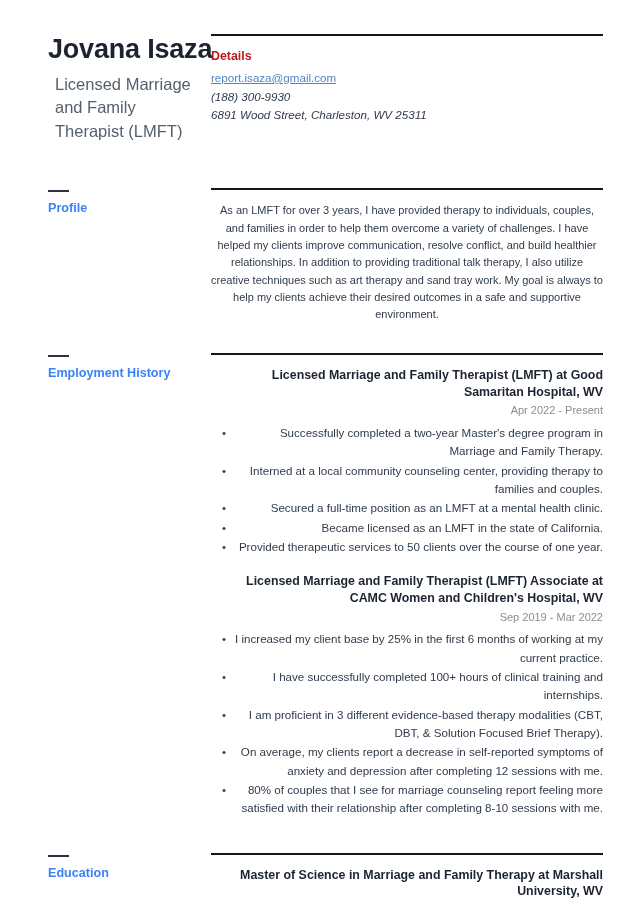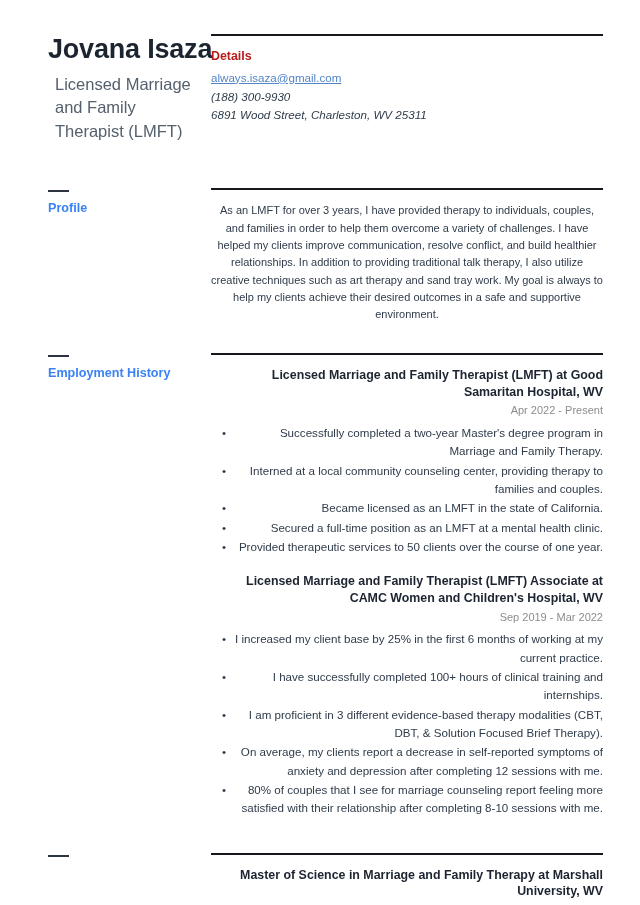--- a/index.html
+++ b/index.html
@@ -170,21 +170,21 @@
 
   <div class="row header-row">
     <div class="col-left">
       <div class="name">Jovana Isaza</div>
       <div class="job-title">Licensed Marriage and Family Therapist (LMFT)</div>
     </div>
     <div class="col-right">
       <div class="top-rule"></div>
       <div class="block-heading">Details</div>
       <div>
-        <a class="link">always.isaza@gmail.com</a>
+        <a class="link">report.isaza@gmail.com</a>
       </div>
       <div class="detail-line">(188) 300-9930</div>
       <div class="detail-line">6891 Wood Street, Charleston, WV 25311</div>
     </div>
   </div>
 
   <div class="row sec-profile">
     <div class="col-left side-label-wrap">
       <div class="side-rule"></div>
       <div class="side-label">Profile</div>
@@ -202,22 +202,22 @@
     </div>
     <div class="col-right">
       <div class="top-rule"></div>
 
       <div class="entry">
         <div class="entry-title">Licensed Marriage and Family Therapist (LMFT) at Good Samaritan Hospital, WV</div>
         <div class="entry-date">Apr 2022 - Present</div>
         <ul class="bullets">
           <li>Successfully completed a two-year Master's degree program in Marriage and Family Therapy.</li>
           <li>Interned at a local community counseling center, providing therapy to families and couples.</li>
+          <li>Secured a full-time position as an LMFT at a mental health clinic.</li>
           <li>Became licensed as an LMFT in the state of California.</li>
-          <li>Secured a full-time position as an LMFT at a mental health clinic.</li>
           <li>Provided therapeutic services to 50 clients over the course of one year.</li>
         </ul>
       </div>
 
       <div class="entry">
         <div class="entry-title">Licensed Marriage and Family Therapist (LMFT) Associate at CAMC Women and Children's Hospital, WV</div>
         <div class="entry-date">Sep 2019 - Mar 2022</div>
         <ul class="bullets">
           <li>I increased my client base by 25% in the first 6 months of working at my current practice.</li>
           <li>I have successfully completed 100+ hours of clinical training and internships.</li>
@@ -225,20 +225,21 @@
           <li>On average, my clients report a decrease in self-reported symptoms of anxiety and depression after completing 12 sessions with me.</li>
           <li>80% of couples that I see for marriage counseling report feeling more satisfied with their relationship after completing 8-10 sessions with me.</li>
         </ul>
       </div>
     </div>
   </div>
 
   <div class="row sec-education">
     <div class="col-left side-label-wrap">
       <div class="side-rule"></div>
+      <div class="side-label">Education</div>
     </div>
     <div class="col-right">
       <div class="top-rule"></div>
       <div class="entry">
         <div class="entry-title">Master of Science in Marriage and Family Therapy at Marshall University, WV</div>
         <div class="entry-date">Sep 2014 - May 2019</div>
 
       </div>
     </div>
   </div>

